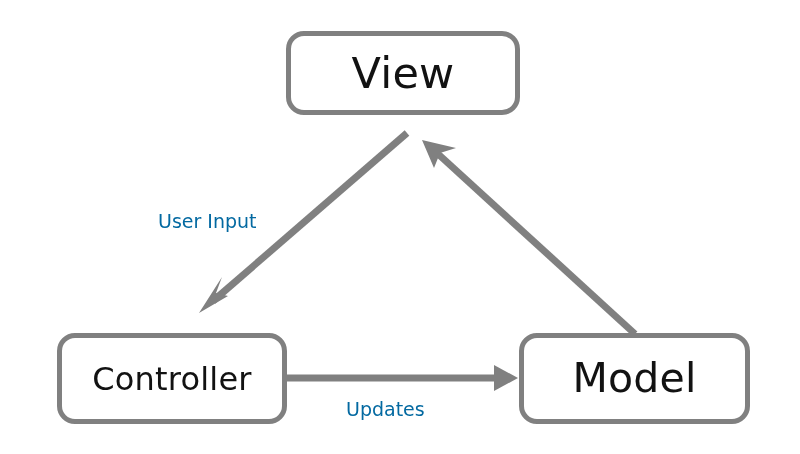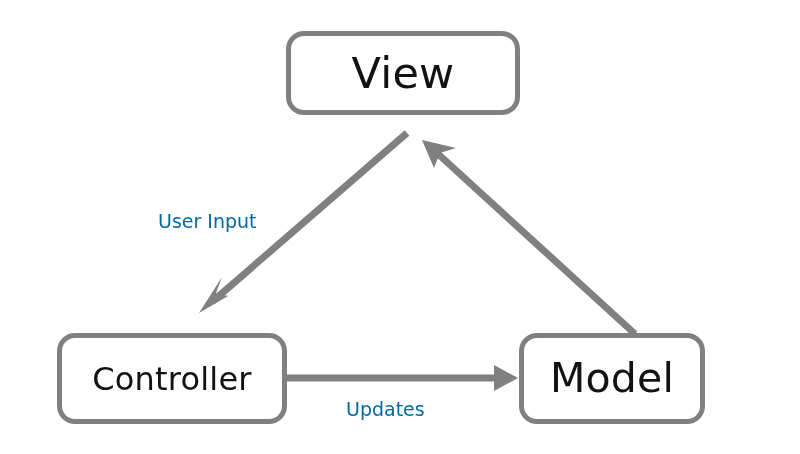--- a/index.html
+++ b/index.html
@@ -47,21 +47,21 @@
   #node-controller {
     left: 57px;
     top: 333px;
     width: 230px;
     height: 91px;
   }
   #node-controller .node-label { font-size: 32px; }
   #node-model {
     left: 519px;
     top: 333px;
-    width: 186px;
+    width: 231px;
     height: 91px;
   }
   #node-model .node-label { font-size: 41px; }
 
   #edges {
     position: absolute;
     left: 0;
     top: 0;
     width: 800px;
     height: 454px;

